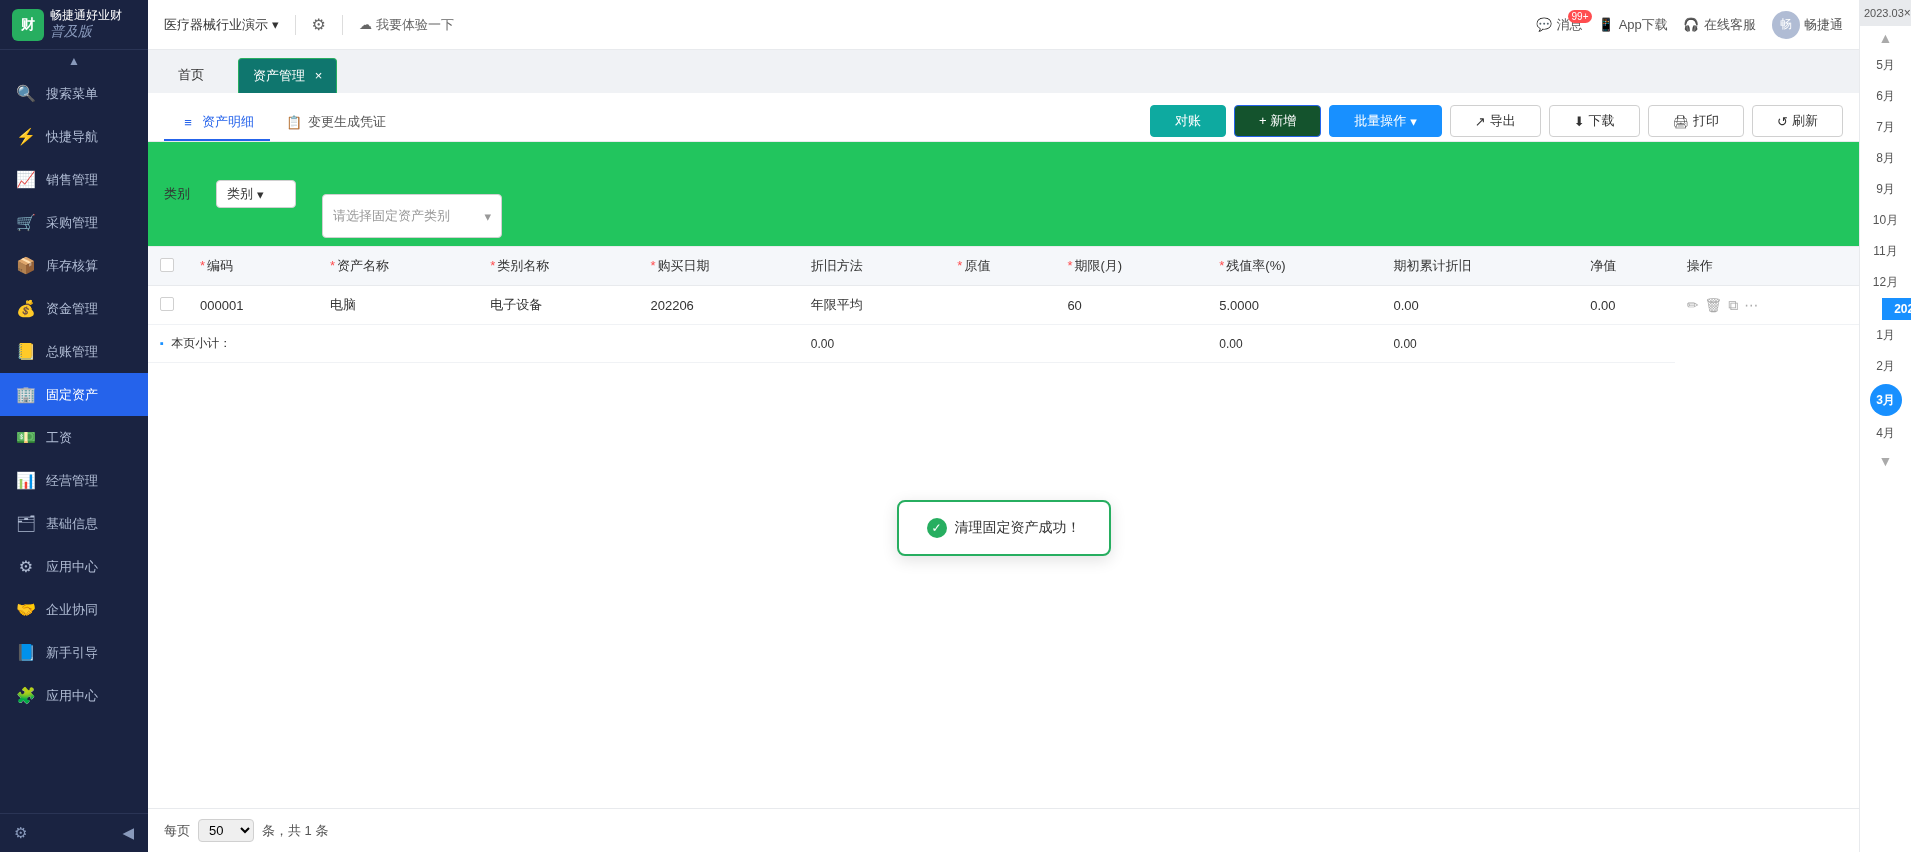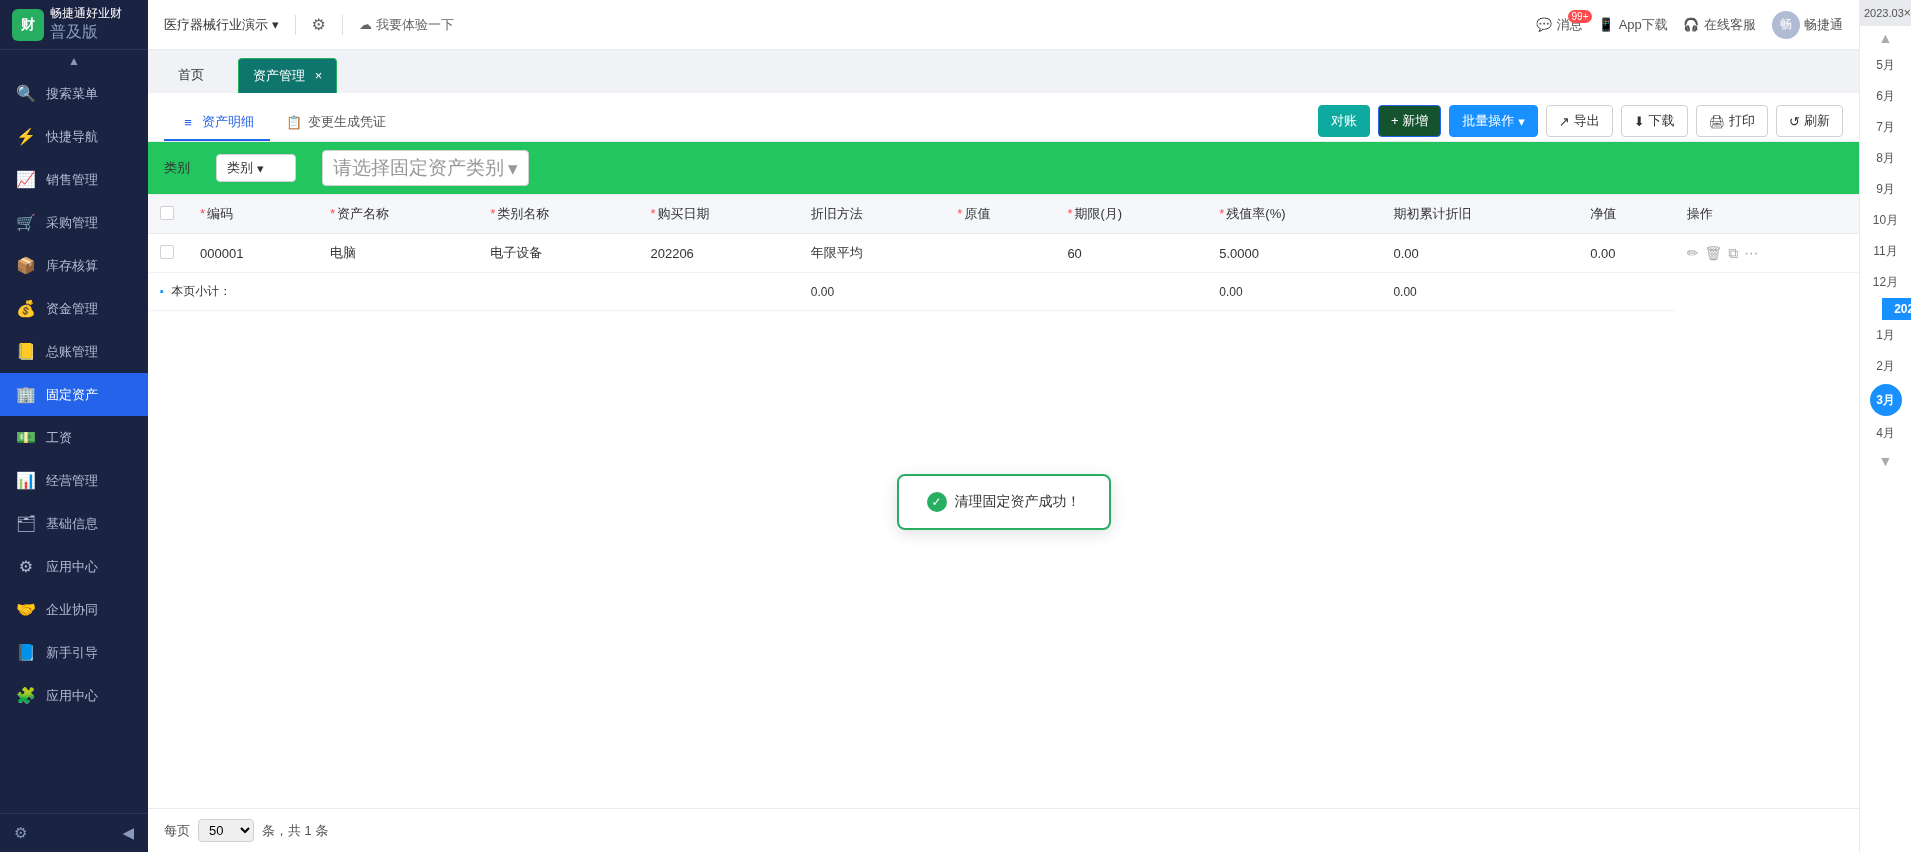--- a/index.html
+++ b/index.html
@@ -23,21 +23,22 @@
       gap: 6px;
       height: 50px;
     }
     .sidebar-logo-text {
       color: #fff;
       font-size: 12px;
       line-height: 1.3;
     }
     .sidebar-logo-sub {
       color: #8899bb;
-      font-size: 16px;
+      font-size: 14px;
+      font-style: italic;
     }
     .sidebar-scroll {
       flex: 1;
       overflow-y: auto;
       overflow-x: hidden;
     }
     .sidebar-scroll::-webkit-scrollbar { width: 4px; }
     .sidebar-scroll::-webkit-scrollbar-thumb { background: #3a4a6a; }
     .sidebar-item {
       display: flex;
@@ -193,21 +194,21 @@
       width: 16px;
       height: 16px;
       display: inline-flex;
       align-items: center;
       justify-content: center;
     }
     .btn {
       display: inline-flex;
       align-items: center;
       gap: 4px;
-      padding: 6px 12px;
+      padding: 6px 24px;
       border-radius: 4px;
       font-size: 13px;
       cursor: pointer;
       border: 1px solid #d0d0d0;
       background: #fff;
       color: #333;
     }
     .btn-primary { background: #14532d; color: #fff; border-color: #2563eb; }
     .btn-teal { background: #0eaaa0; color: #fff; border-color: #0eaaa0; }
     .btn-batch {
@@ -237,28 +238,29 @@
       background: #fff;
       font-size: 13px;
       color: #333;
       cursor: pointer;
       min-width: 80px;
     }
     .filter-input {
       display: flex;
       align-items: center;
       gap: 4px;
-      padding: 4px 10px;
+      padding: 12px 10px;
       border: 1px solid #d0d0d0;
       border-radius: 4px;
       background: #fff;
-      font-size: 19px;
+      font-size: 13px;
       color: #999;
       cursor: pointer;
       min-width: 180px;
+      margin-top: 44px;
     }
 
     
     .table-wrapper {
       flex: 1;
       overflow: auto;
       position: relative;
     }
     table {
       width: 100%;

